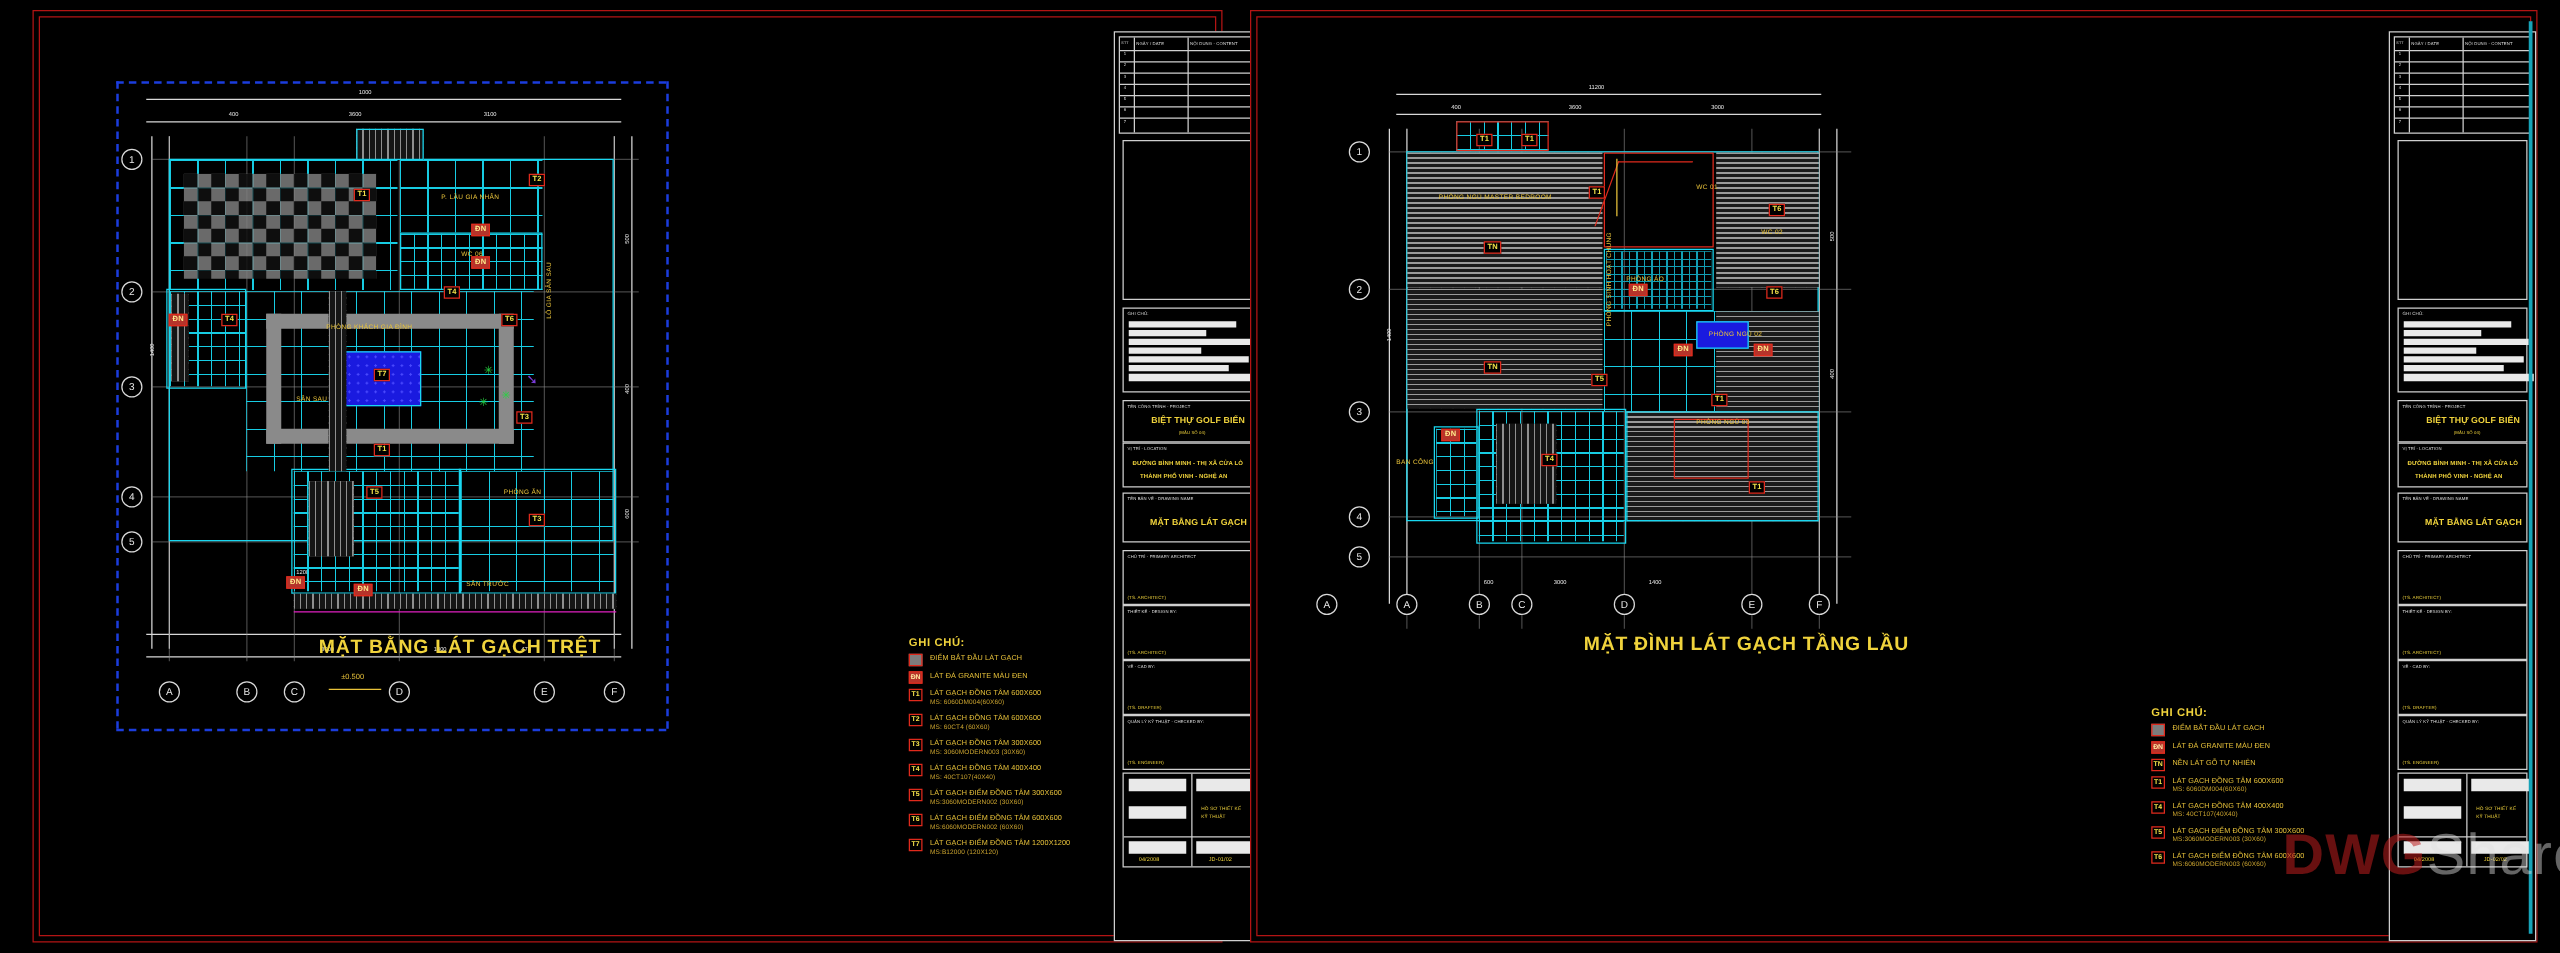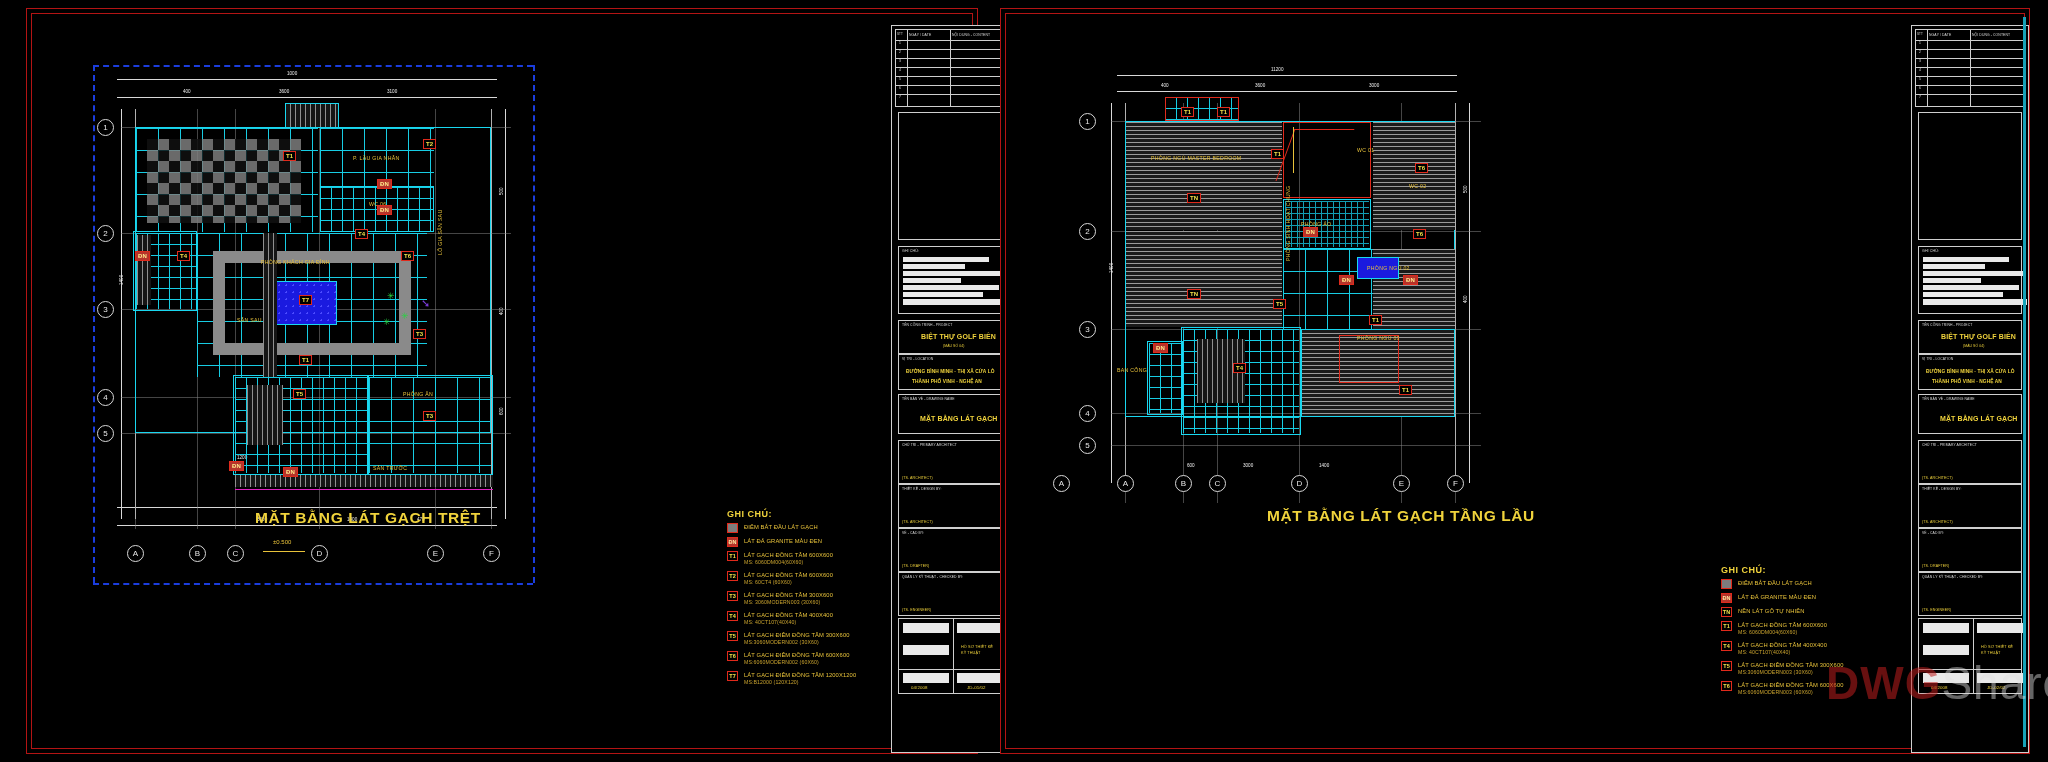--- a/index.html
+++ b/index.html
@@ -507,21 +507,21 @@
       <div class="bub" style="left:390px; top:432px;">F</div>
 
       <div class="bub" style="left:22px; top:70px;">1</div>
       <div class="bub" style="left:22px; top:180px;">2</div>
       <div class="bub" style="left:22px; top:278px;">3</div>
       <div class="bub" style="left:22px; top:362px;">4</div>
       <div class="bub" style="left:22px; top:394px;">5</div>
       <div class="bub" style="left:-4px; top:432px;">A</div>
     </div>
 
-    <div class="plantitle" style="left:266px; top:498px;">MẶT BẰNG LÁT GẠCH TẦNG LẦU</div>
+    <div class="plantitle" style="left:266px; top:498px;">MẶT ĐÌNH LÁT GẠCH TẦNG LẦU</div>
 
     <div class="legend" style="left:720px; top:556px; width:180px;">
       <h4>GHI CHÚ:</h4>
       <div id="legendR">
           <div class="lrow">
             <div class="lswatch solidgrey"></div>
             <div class="ltxt">ĐIỂM BẮT ĐẦU LÁT GẠCH</div>
           </div>
           <div class="lrow">
             <div class="lswatch solidred">ĐN</div>

